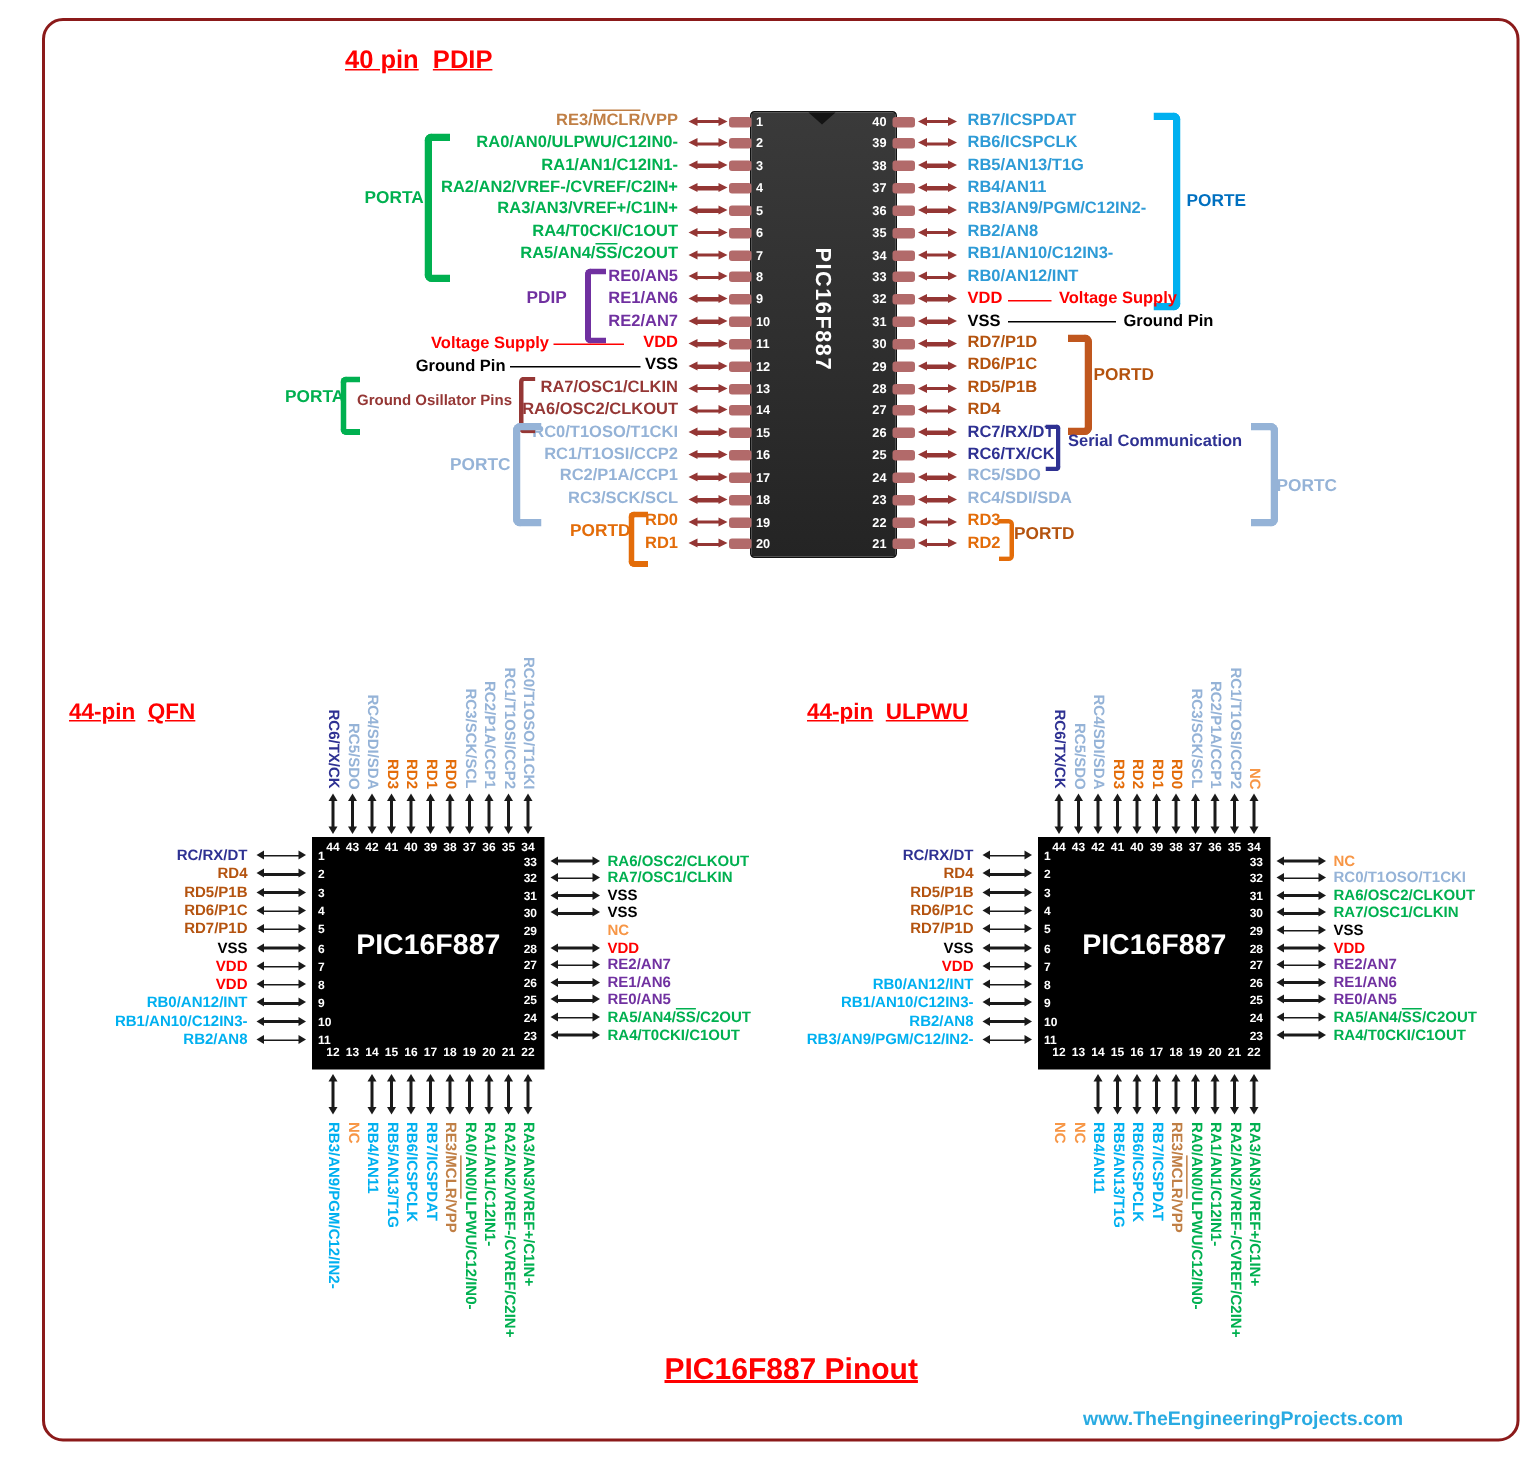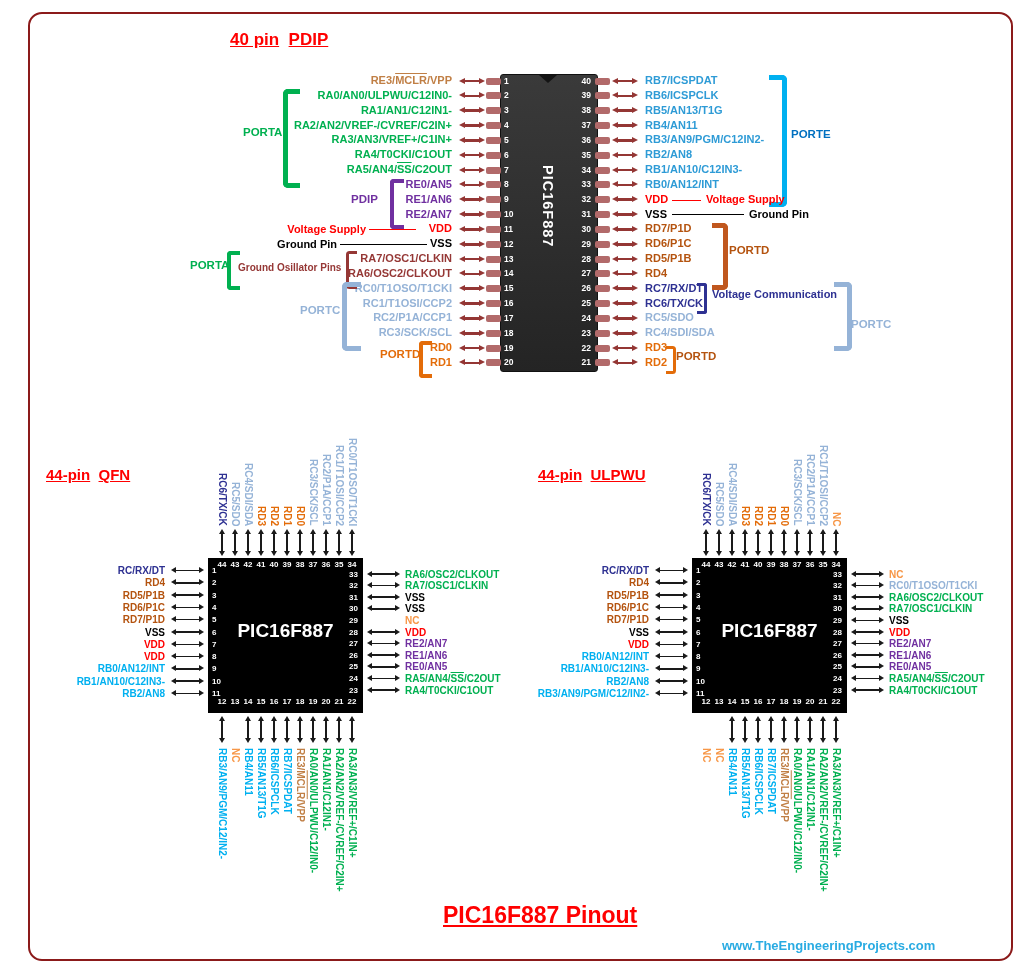--- a/index.html
+++ b/index.html
@@ -29,21 +29,21 @@
   <div class="abs title" style="left:46px;top:466px;font-size:15px;">
     <span class="u">44-pin</span>&nbsp;
     <span class="u">QFN</span>
   </div>
 
   <div class="abs title" style="left:538px;top:466px;font-size:15px;">
     <span class="u">44-pin</span>&nbsp;
     <span class="u">ULPWU</span>
   </div>
 
-  <div class="abs title u" style="left:443px;top:902px;font-size:23px;">PIC16F887 Pinout</div>
+  <div class="abs title u" style="left:443px;top:902px;font-size:20px;">PIC16F887 Pinout</div>
 
   <div class="abs" style="left:722px;top:938px;font-size:13px;color:#29ABE2;white-space:nowrap;">www.TheEngineeringProjects.com</div>
 <div class="abs" style="left:500px;top:74px;width:96px;height:296px;background:linear-gradient(180deg,#3a3a3a,#242424);border:1px solid #111;border-radius:3px;"></div>
     <div class="abs" style="left:539px;top:75px;width:0;height:0;border-left:9px solid transparent;border-right:9px solid transparent;border-top:8px solid #141414;"></div>
     <div class="abs" style="left:540px;top:165px;writing-mode:vertical-rl;color:#fff;font-size:14.5px;letter-spacing:1px;white-space:nowrap;">PIC16F887</div>
     <div class="abs" style="left:486px;top:77.5px;width:15px;height:7px;background:#B26A6A;border-radius:2px;"></div>
     <div class="abs" style="left:464px;top:79.7px;width:16px;height:2.6px;background:#943634;"></div>
     <div class="abs" style="left:459px;top:77.5px;width:0;height:0;border-right:6px solid #943634;border-top:3.5px solid transparent;border-bottom:3.5px solid transparent;"></div>
     <div class="abs" style="left:479px;top:77.5px;width:0;height:0;border-left:6px solid #943634;border-top:3.5px solid transparent;border-bottom:3.5px solid transparent;"></div>
     <div class="pinlab nowrap" style="left:100px;top:74px;color:#C07F45;font-size:11px;width:352px;text-align:right;">RE3/<span class="ov">MCLR</span>/VPP</div>
@@ -292,21 +292,21 @@
     <div class="pinlab nowrap" style="left:238px;top:261px;color:#953735;font-size:10px;">Ground Osillator Pins</div>
     <div class="abs" style="left:342px;top:282px;width:14px;height:59px;border-left:5px solid #95B3D7;border-top:5px solid #95B3D7;border-bottom:5px solid #95B3D7;border-radius:5px 0 0 5px;"></div>
     <div class="pinlab nowrap" style="left:300px;top:304px;color:#95B3D7;font-size:11.5px;">PORTC</div>
     <div class="abs" style="left:419px;top:341px;width:9px;height:29px;border-left:4px solid #E36C09;border-top:4px solid #E36C09;border-bottom:4px solid #E36C09;border-radius:4px 0 0 4px;"></div>
     <div class="pinlab nowrap" style="left:380px;top:348px;color:#E36C09;font-size:11.5px;">PORTD</div>
     <div class="abs" style="left:769px;top:75px;width:13px;height:122px;border-right:5px solid #00B0F0;border-top:5px solid #00B0F0;border-bottom:5px solid #00B0F0;border-radius:0 5px 5px 0;"></div>
     <div class="pinlab nowrap" style="left:791px;top:128px;color:#0070C0;font-size:11.5px;">PORTE</div>
     <div class="abs" style="left:712px;top:223px;width:11px;height:57px;border-right:5px solid #C0571E;border-top:5px solid #C0571E;border-bottom:5px solid #C0571E;border-radius:0 5px 5px 0;"></div>
     <div class="pinlab nowrap" style="left:729px;top:244px;color:#B4530F;font-size:11.5px;">PORTD</div>
     <div class="abs" style="left:697px;top:283px;width:7px;height:25px;border-right:3px solid #2E3192;border-top:3px solid #2E3192;border-bottom:3px solid #2E3192;border-radius:0 3px 3px 0;"></div>
-    <div class="pinlab nowrap" style="left:712px;top:288px;color:#2E3192;font-size:11px;">Voltage Communication</div>
+    <div class="pinlab nowrap" style="left:712px;top:288px;color:#2E3192;font-size:11px;">Serial Communication</div>
     <div class="abs" style="left:834px;top:282px;width:13px;height:59px;border-right:5px solid #95B3D7;border-top:5px solid #95B3D7;border-bottom:5px solid #95B3D7;border-radius:0 5px 5px 0;"></div>
     <div class="pinlab nowrap" style="left:851px;top:318px;color:#95B3D7;font-size:11.5px;">PORTC</div>
     <div class="abs" style="left:666px;top:346px;width:7px;height:22px;border-right:3.5px solid #E36C09;border-top:3.5px solid #E36C09;border-bottom:3.5px solid #E36C09;border-radius:0 3.5px 3.5px 0;"></div>
     <div class="pinlab nowrap" style="left:676px;top:350px;color:#B4530F;font-size:11.5px;">PORTD</div>
     <div class="pinlab nowrap" style="left:150px;top:222.5px;color:#FF0000;font-size:11px;width:216px;text-align:right;">Voltage Supply</div>
     <div class="abs" style="left:369px;top:229px;width:47px;height:1.3px;background:#FF0000;"></div>
     <div class="pinlab nowrap" style="left:150px;top:237.5px;color:#000000;font-size:11px;width:187px;text-align:right;">Ground Pin</div>
     <div class="abs" style="left:340px;top:244px;width:87px;height:1.3px;background:#000000;"></div>
     <div class="pinlab nowrap" style="left:706px;top:193px;color:#FF0000;font-size:11px;">Voltage Supply</div>
     <div class="abs" style="left:672px;top:200px;width:29px;height:1.3px;background:#FF0000;"></div>

